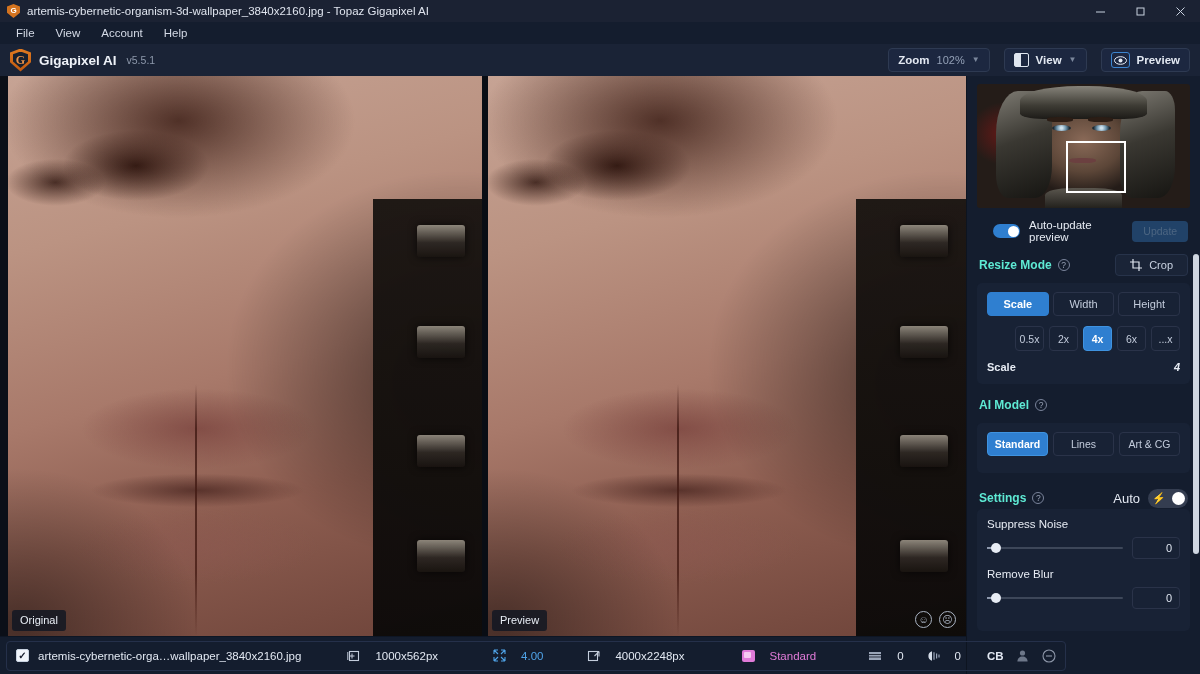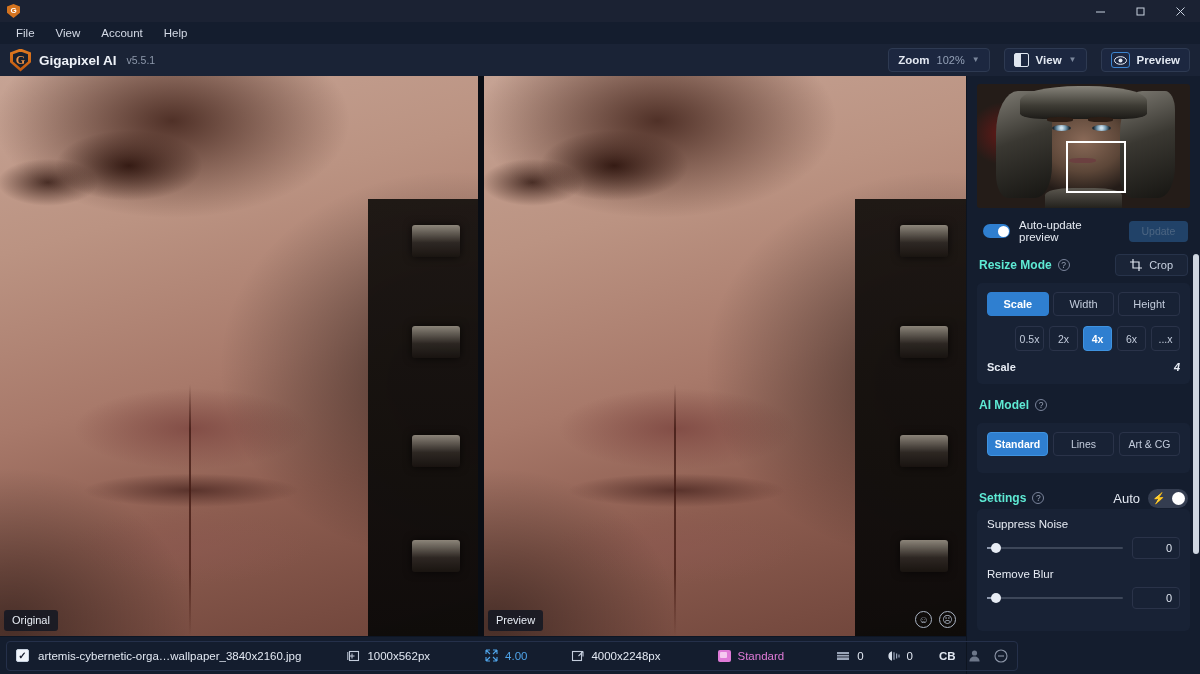--- a/index.html
+++ b/index.html
@@ -88,21 +88,21 @@
   }
   .view-box i { display: block; width: 50%; height: 100%; }
   .view-box i:first-child { background: #dfe6f0; }
 
   
   .stage {
     position: absolute; left: 0; top: 76px; width: 966px; height: 560px;
     background: #0b0f18; overflow: hidden; display: flex;
   }
   .pane { position: relative; height: 560px; overflow: hidden; }
-  .pane-left { width: 478px; }
+  .pane-left { width: 478px; margin-left: 8px; }
   .pane-div { width: 6px; background: #090d14; }
   .pane-right { width: 482px; }
 
   .face {
     position: absolute; inset: 0;
     background:
       radial-gradient(ellipse 60% 28% at 36% 8%, rgba(60,30,22,.85), rgba(60,30,22,0) 62%),
       radial-gradient(ellipse 22% 9% at 27% 16%, rgba(40,18,12,.95), rgba(40,18,12,0) 70%),
       radial-gradient(ellipse 15% 6% at 10% 19%, rgba(44,20,14,.8), rgba(44,20,14,0) 70%),
       radial-gradient(ellipse 34% 10% at 40% 63%, rgba(126,72,66,.85), rgba(126,72,66,0) 72%),
@@ -192,21 +192,21 @@
   .thumb .neck {
     position: absolute; left: 32%; bottom: 0; width: 36%; height: 16%;
     background: linear-gradient(#5a564e, #23211d); border-radius: 36% 36% 0 0;
   }
   .crop-rect {
     position: absolute; left: 42%; top: 46%; width: 28%; height: 42%;
     border: 2px solid #ffffff;
   }
 
   .autorow {
-    display: flex; align-items: center; padding: 11px 12px 11px 16px; gap: 9px;
+    display: flex; align-items: center; padding: 11px 12px 11px 26px; gap: 9px;
   }
   .toggle {
     width: 27px; height: 14px; border-radius: 8px; background: #2f7fd0;
     position: relative; flex: none;
   }
   .toggle .knob {
     position: absolute; width: 11px; height: 11px; border-radius: 50%; background: #fff;
     top: 1.5px; right: 1.5px;
   }
   .autolabel { color: #e6ebf3; font-size: 11.5px; }
@@ -299,21 +299,21 @@
   .statusinner {
     margin: 0 6px; height: 30px; flex: 1; border: 1px solid #25304a; border-radius: 4px;
     display: flex; align-items: center; padding: 0 9px; background: #16203200;
   }
   .chkbox {
     width: 13px; height: 13px; border: 1px solid #c8d2e0; border-radius: 2px;
     background: #f0f4fa; color: #13192a; font-size: 10px; line-height: 11px;
     text-align: center; margin-right: 9px; flex: none; font-weight: bold;
   }
   .st-text { color: #e2e8f2; font-size: 11.5px; white-space: nowrap; }
-  .st-item { display: flex; align-items: center; gap: 7px; }
+  .st-item { display: flex; align-items: center; gap: 15px; }
   .st-icon { color: #c4cddc; display: flex; align-items: center; }
   .st-accent { color: #4fa3e8; font-size: 11.5px; }
   .st-pink { color: #e07bd8; font-size: 11.5px; }
   .sq-pink {
     width: 13px; height: 12px; background: #e07bd8; border-radius: 2px; position: relative;
   }
   .sq-pink::after {
     content: ""; position: absolute; left: 2px; top: 2px; width: 7px; height: 6px;
     background: #f6c9f1; border-radius: 1px;
   }
@@ -321,20 +321,21 @@
 </style>
 </head>
 <body>
 
 <div class="app">
 
   <div class="titlebar">
     <div class="tb-logo">
       <span>G</span>
     </div>
+    <div class="tb-title">artemis-cybernetic-organism-3d-wallpaper_3840x2160.jpg - Topaz Gigapixel AI</div>
     <div class="winbtns">
       <div class="winbtn">
         <svg width="11" height="11" viewBox="0 0 11 11">
             <line x1="1" y1="6" x2="10" y2="6" stroke="currentColor" stroke-width="1"></line>
           </svg>
       </div>
       <div class="winbtn">
         <svg width="11" height="11" viewBox="0 0 11 11">
             <rect x="2" y="2" width="7" height="7" fill="none" stroke="currentColor" stroke-width="1"></rect>
           </svg>

